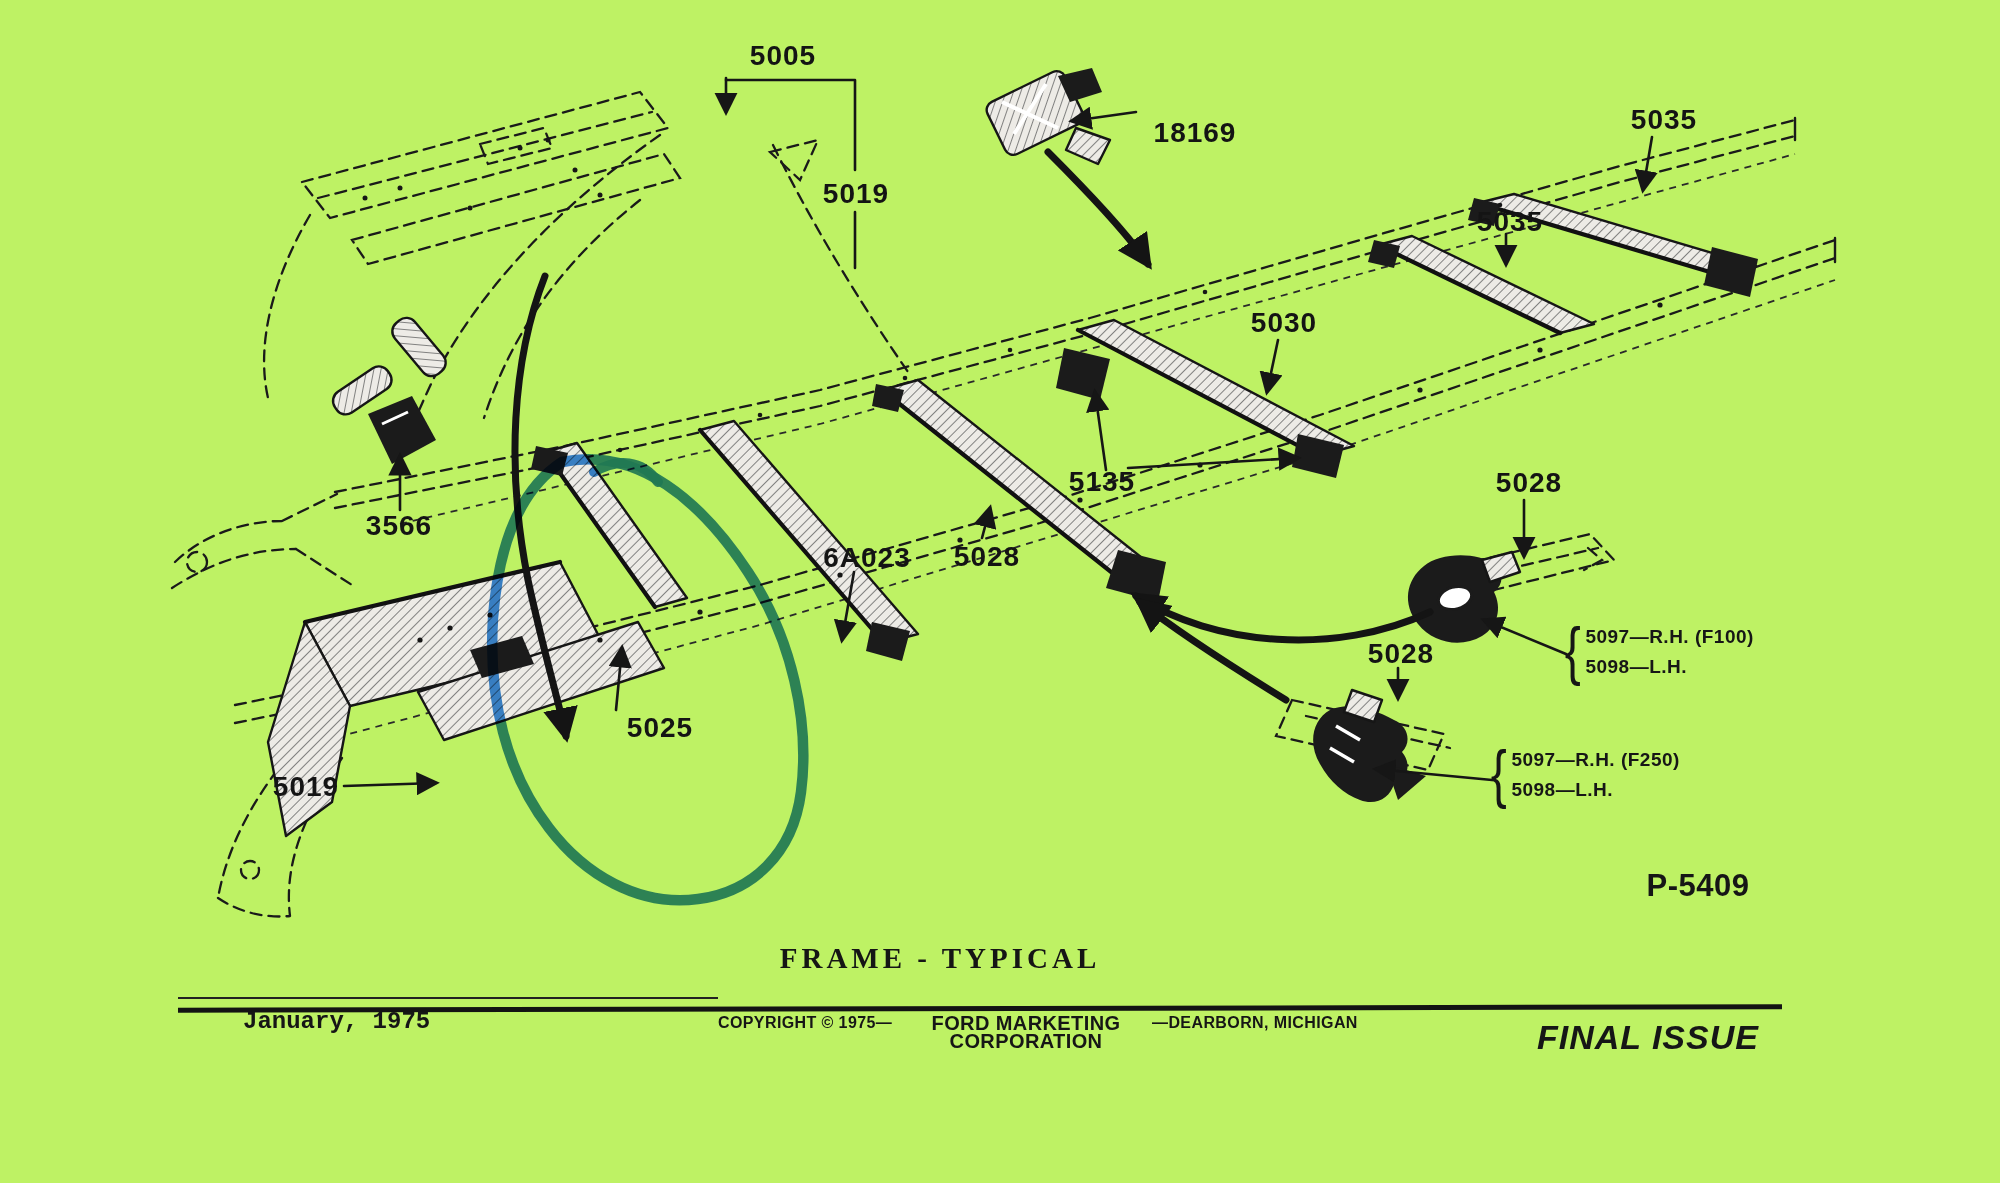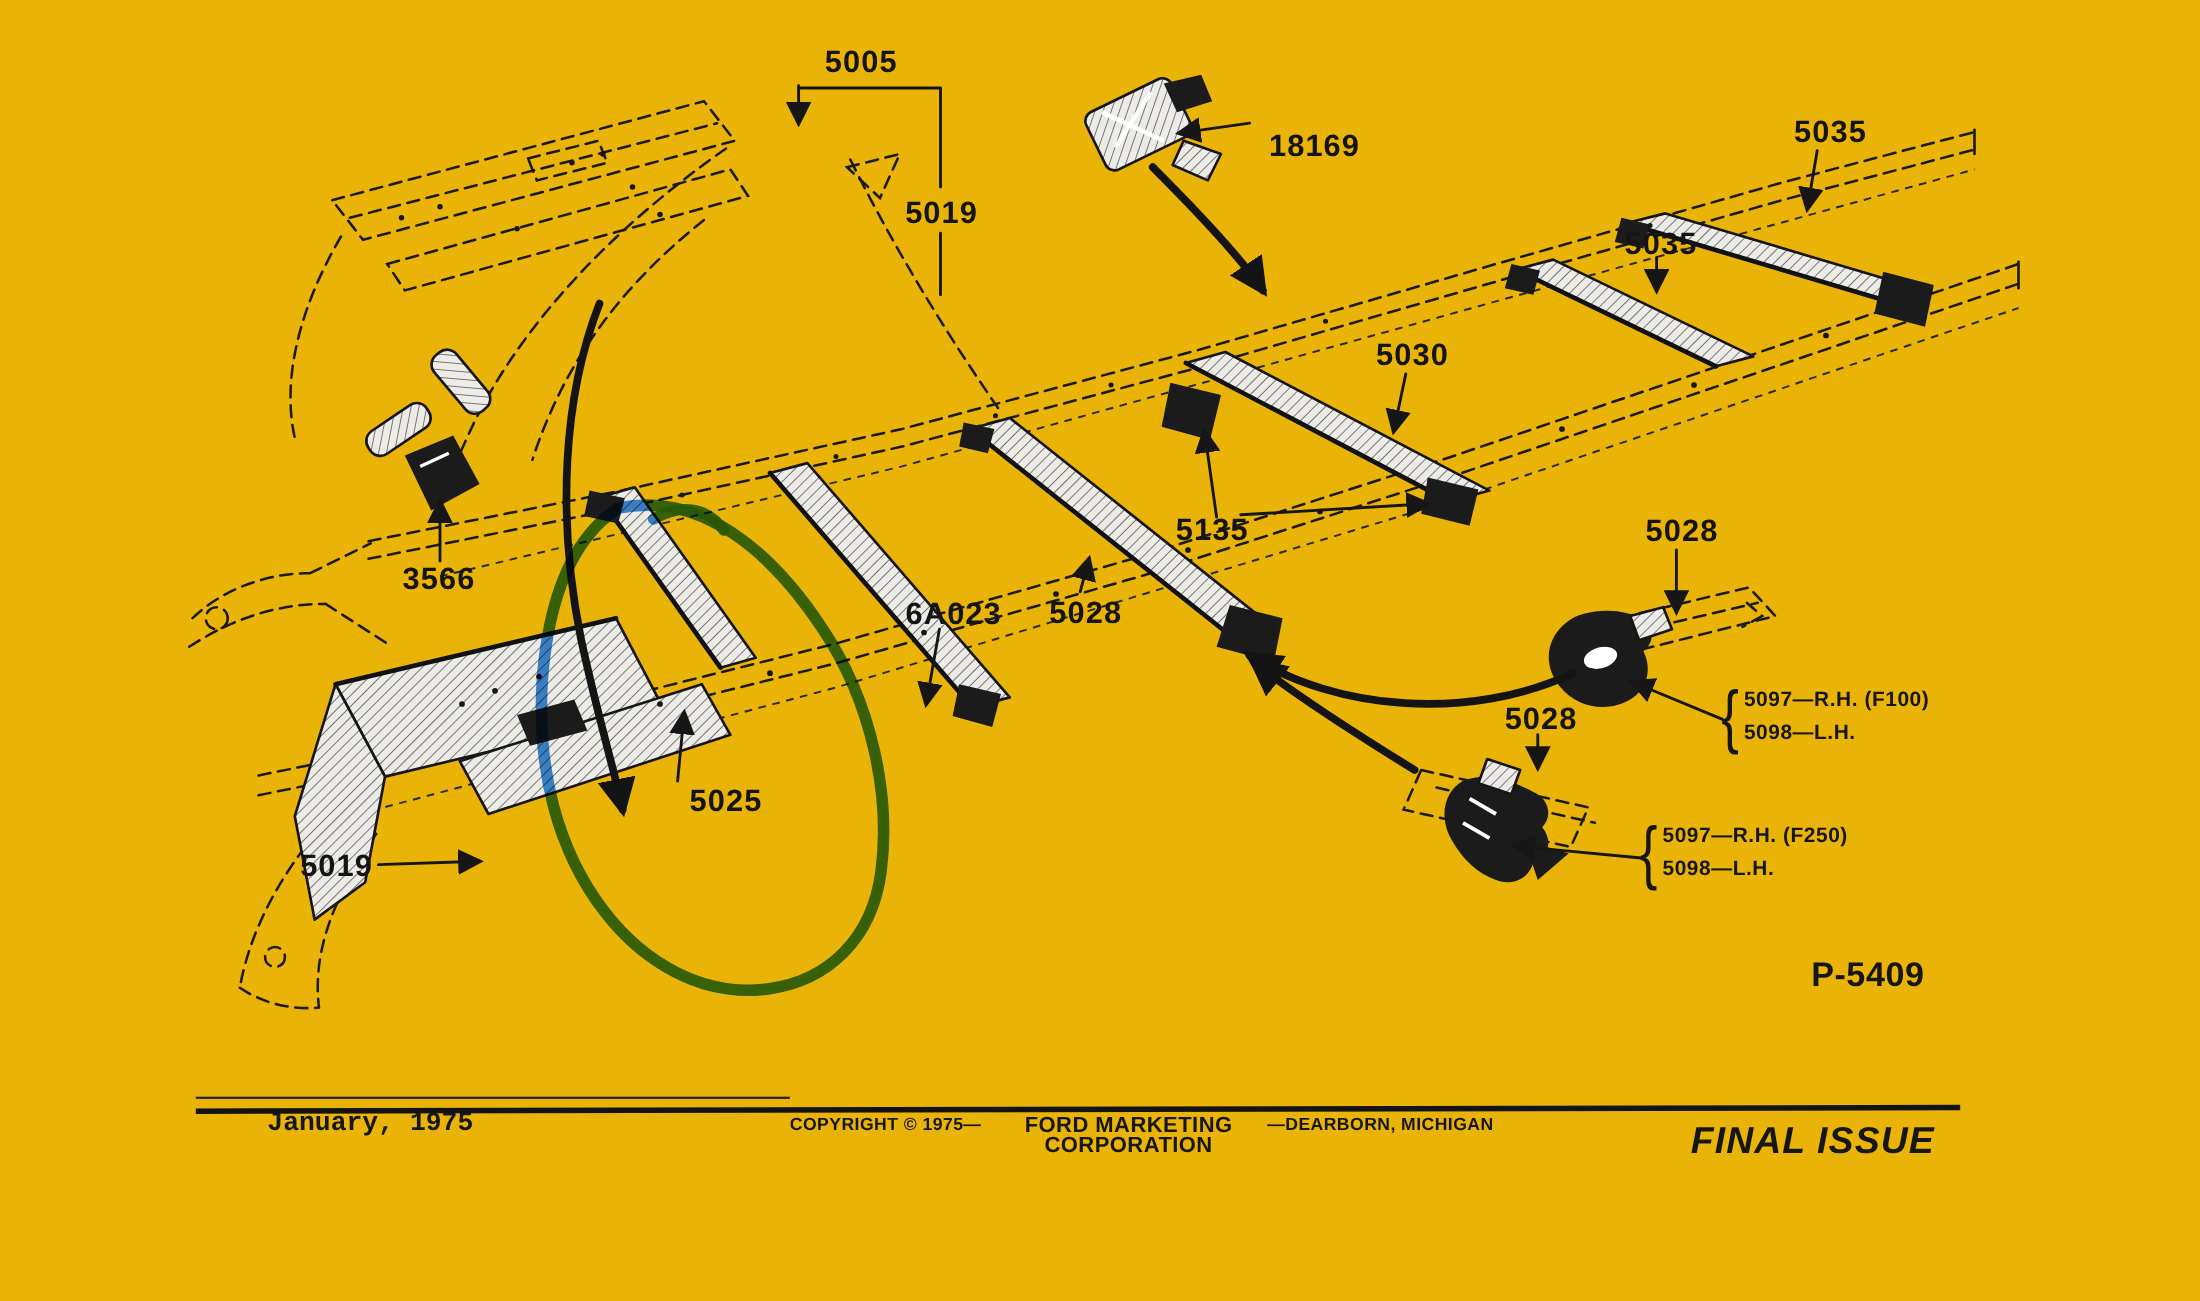--- a/index.html
+++ b/index.html
@@ -1,16 +1,16 @@
 <!DOCTYPE html>
 <html><head>
 <meta charset="utf-8">
 <style>
   html,body{margin:0;padding:0;background:#ffffff;}
-  .page{position:relative;width:2000px;height:1183px;background:#eab308;overflow:hidden;
+  .page{position:relative;width:2000px;height:1183px;background:#bef264;overflow:hidden;
         font-family:"Liberation Sans",sans-serif;color:#161616;}
   svg{position:absolute;left:0;top:0;}
   .ink{stroke:#1a1a1a;fill:none;stroke-linecap:round;stroke-linejoin:round;}
   .dash{stroke:#1a1a1a;fill:none;stroke-width:2.3;stroke-dasharray:11 7;stroke-linecap:round;}
   .dash2{stroke:#2a2a2a;fill:none;stroke-width:1.8;stroke-dasharray:7 6;}
   .cm{fill:url(#hat);stroke:#161616;stroke-width:2.4;stroke-linejoin:round;}
   .heavy{stroke:#111;stroke-width:4.2;fill:none;stroke-linecap:round;}
   .lead{stroke:#161616;stroke-width:2.6;fill:none;stroke-linecap:round;}
   .thick{stroke:#141414;stroke-width:7;fill:none;stroke-linecap:round;}
   .blk{fill:#1b1b1b;stroke:none;}
@@ -245,20 +245,21 @@
     <span class="brace">{</span>
     <span class="vlines">
       <span class="vline">5097—R.H. (F250)</span>
       <span class="vline">5098—L.H.</span>
     </span>
   </div>
 
   <div class="figcode" style="left:1698px;top:868px;">P-5409</div>
 
   <div class="titleblock">
+    <div class="title1">FRAME - TYPICAL</div>
   </div>
 
   <div class="rule-thin"></div>
   <div class="rule-main"></div>
   <div class="date">January, 1975</div>
   <div class="copyr">COPYRIGHT © 1975—</div>
   <div class="pub">
     <div>FORD MARKETING</div>
     <div>CORPORATION</div>
   </div>

